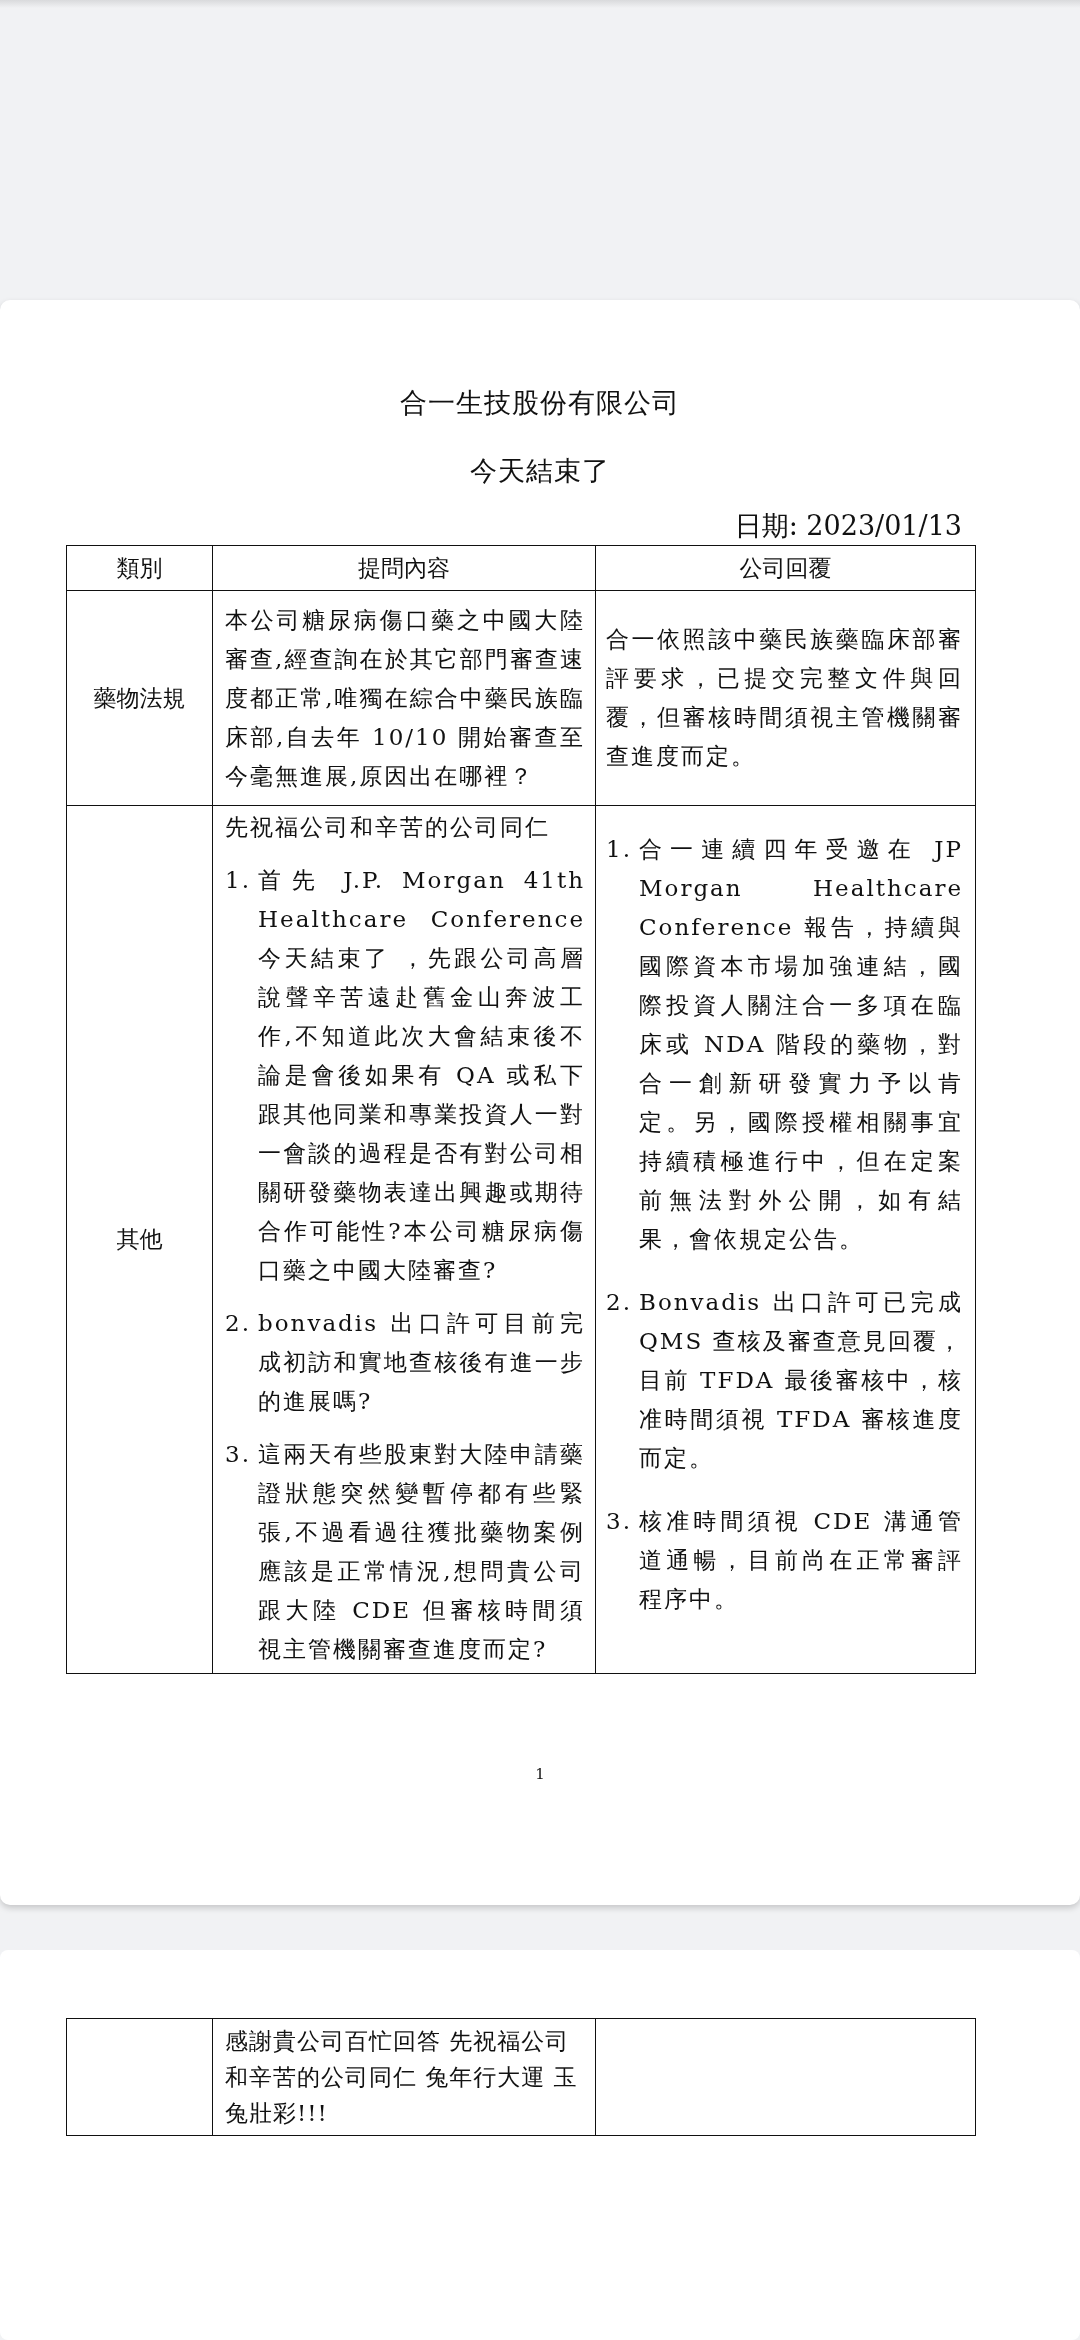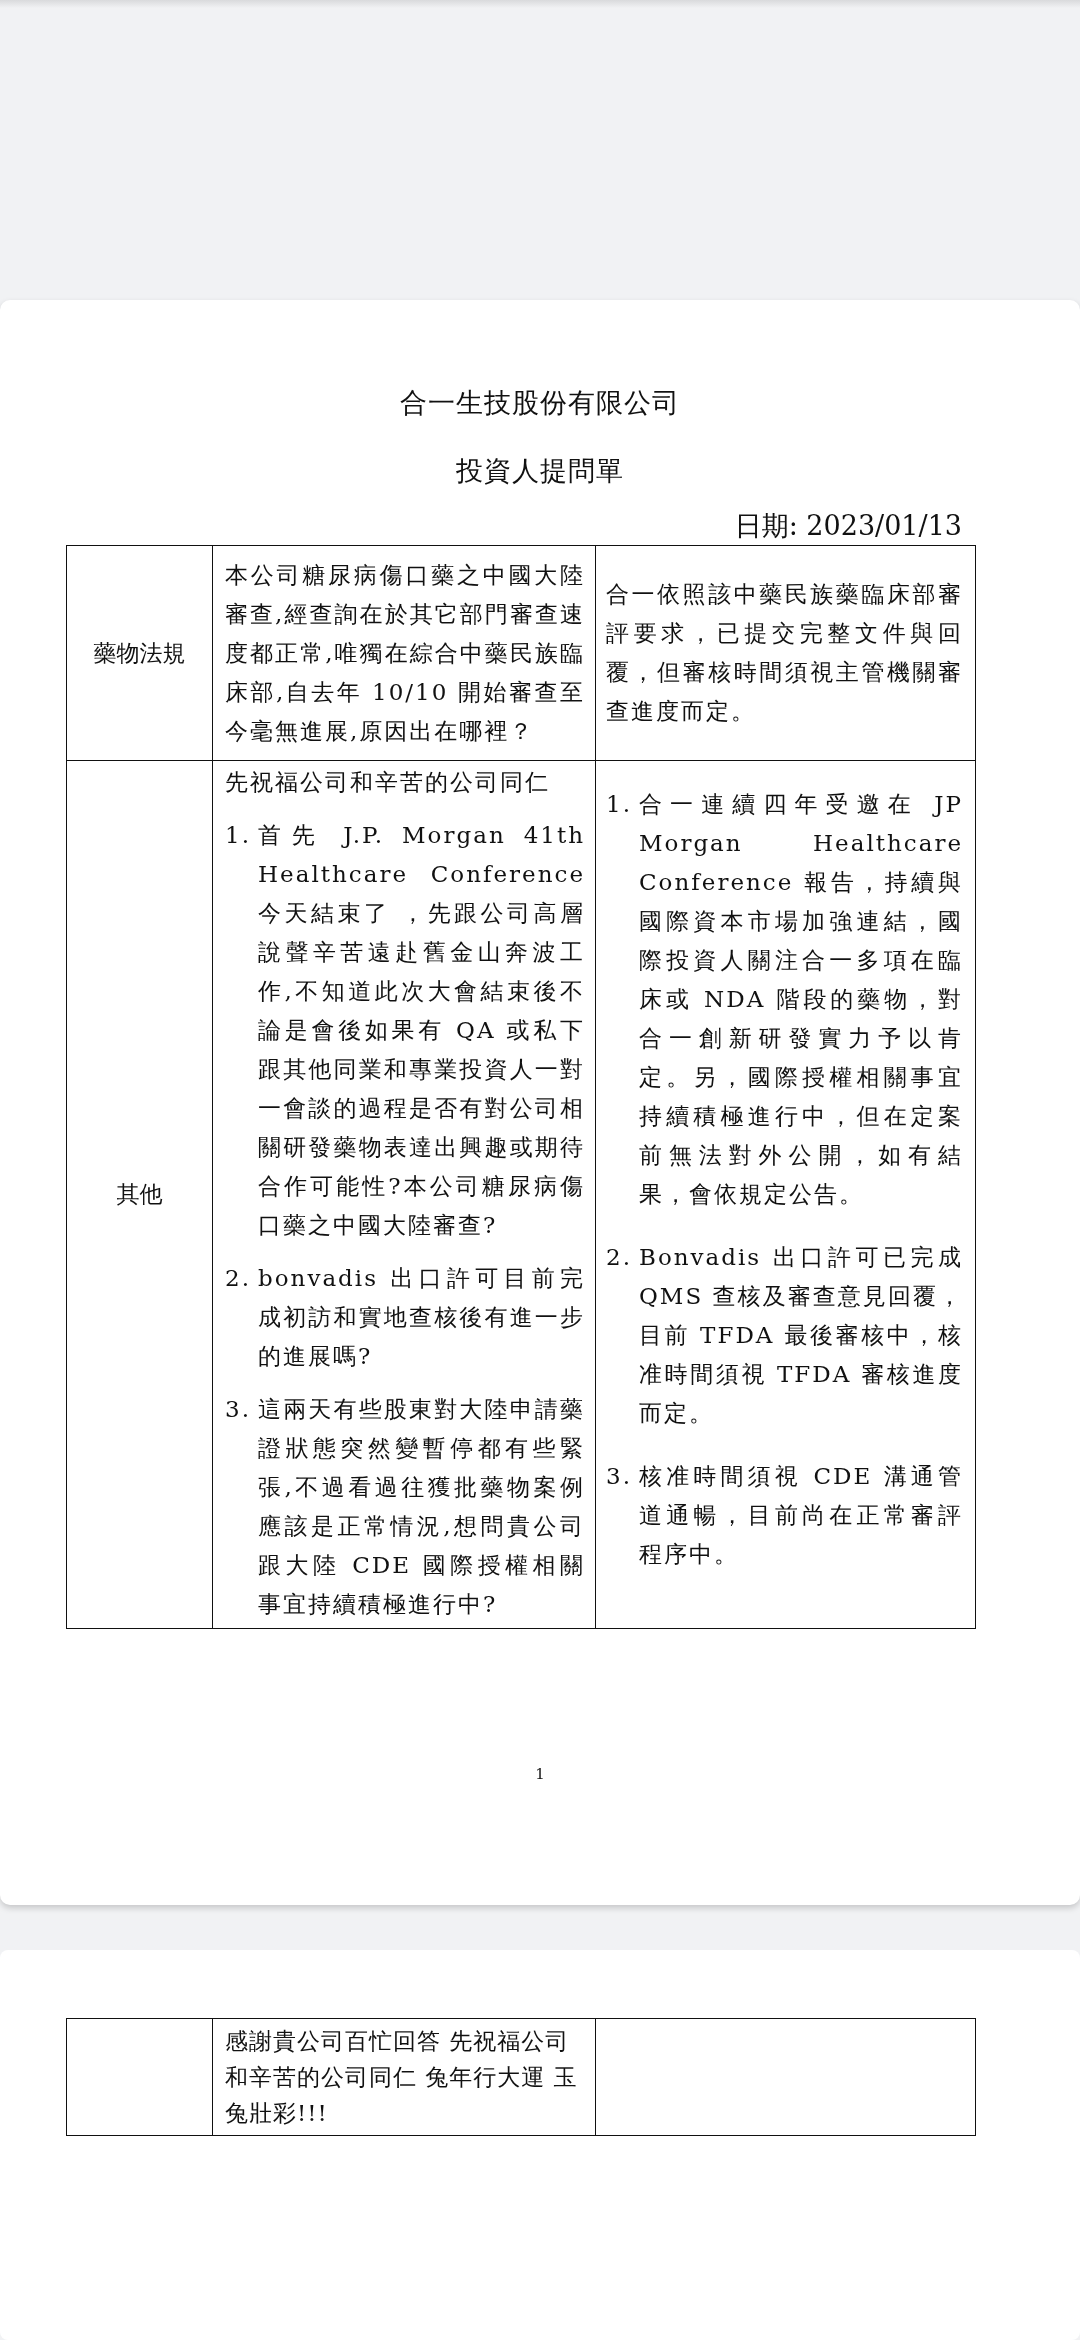--- a/index.html
+++ b/index.html
@@ -35,25 +35,30 @@
   .p2table { top:68px; }
   .p2table td { border:1.5px solid #555; }
 </style>
 </head>
 <body>
 
 <div class="topshade"></div>
 
 <div class="page page1">
   <div class="title t1">合一生技股份有限公司</div>
-  <div class="title t2">投資人提問單</div>
+  <div class="title t2">今天結束了</div>
   <div class="date">日期: 2023/01/13</div>
 
   <table class="doc" style="top:245px;">
     <tbody>
+        <tr class="head">
+      <td class="c1">類別</td>
+      <td class="c2">提問內容</td>
+      <td class="c3">公司回覆</td>
+    </tr>
     <tr style="height:215px;">
       <td class="c1">藥物法規</td>
       <td class="c2">
         <div class="cell-in" style="text-align:justify;">本公司糖尿病傷口藥之中國大陸審查,經查詢在於其它部門審查速度都正常,唯獨在綜合中藥民族臨床部,自去年 10/10 開始審查至今毫無進展,原因出在哪裡？</div>
       </td>
       <td class="c3">
         <div class="ans-in" style="text-align:justify;">合一依照該中藥民族藥臨床部審評要求，已提交完整文件與回覆，但審核時間須視主管機關審查進度而定。</div>
       </td>
     </tr>
     <tr style="height:856px;">
@@ -65,21 +70,21 @@
             <li>
               <span class="num">1.</span>
               <span class="txt">首先 J.P. Morgan 41th Healthcare Conference 今天結束了 ，先跟公司高層說聲辛苦遠赴舊金山奔波工作,不知道此次大會結束後不論是會後如果有 QA 或私下跟其他同業和專業投資人一對一會談的過程是否有對公司相關研發藥物表達出興趣或期待合作可能性?本公司糖尿病傷口藥之中國大陸審查?</span>
             </li>
             <li>
               <span class="num">2.</span>
               <span class="txt">bonvadis 出口許可目前完成初訪和實地查核後有進一步的進展嗎?</span>
             </li>
             <li>
               <span class="num">3.</span>
-              <span class="txt">這兩天有些股東對大陸申請藥證狀態突然變暫停都有些緊張,不過看過往獲批藥物案例應該是正常情況,想問貴公司跟大陸 CDE 國際授權相關事宜持續積極進行中?</span>
+              <span class="txt">這兩天有些股東對大陸申請藥證狀態突然變暫停都有些緊張,不過看過往獲批藥物案例應該是正常情況,想問貴公司跟大陸 CDE 但審核時間須視主管機關審查進度而定?</span>
             </li>
           </ol>
         </div>
       </td>
       <td class="c3" style="vertical-align:top;">
         <div class="ans-in" style="padding-top:24px;">
           <ol class="q">
             <li style="margin-top:0;">
               <span class="num">1.</span>
               <span class="txt">合一連續四年受邀在 JP Morgan Healthcare Conference 報告，持續與國際資本市場加強連結，國際投資人關注合一多項在臨床或 NDA 階段的藥物，對合一創新研發實力予以肯定。另，國際授權相關事宜持續積極進行中，但在定案前無法對外公開，如有結果，會依規定公告。</span>

